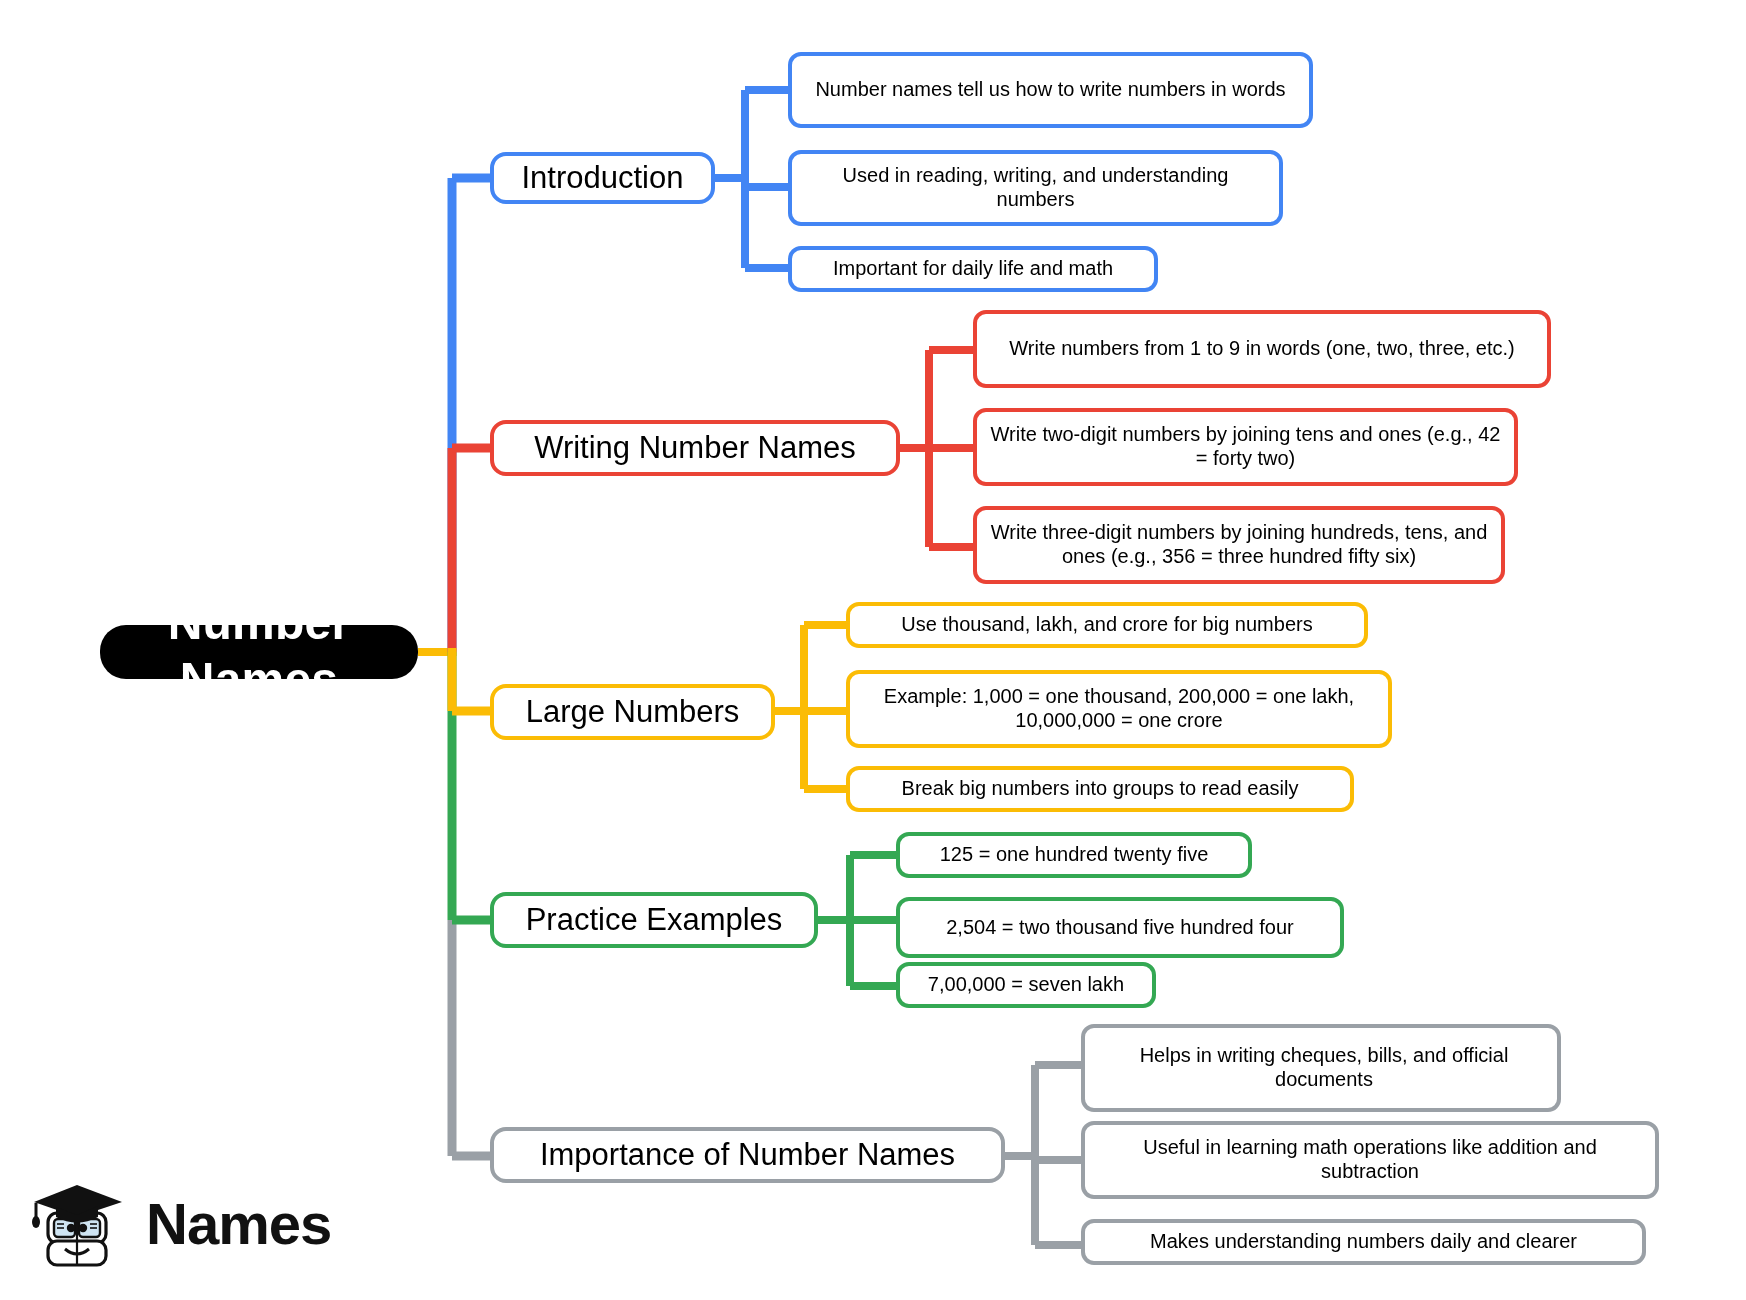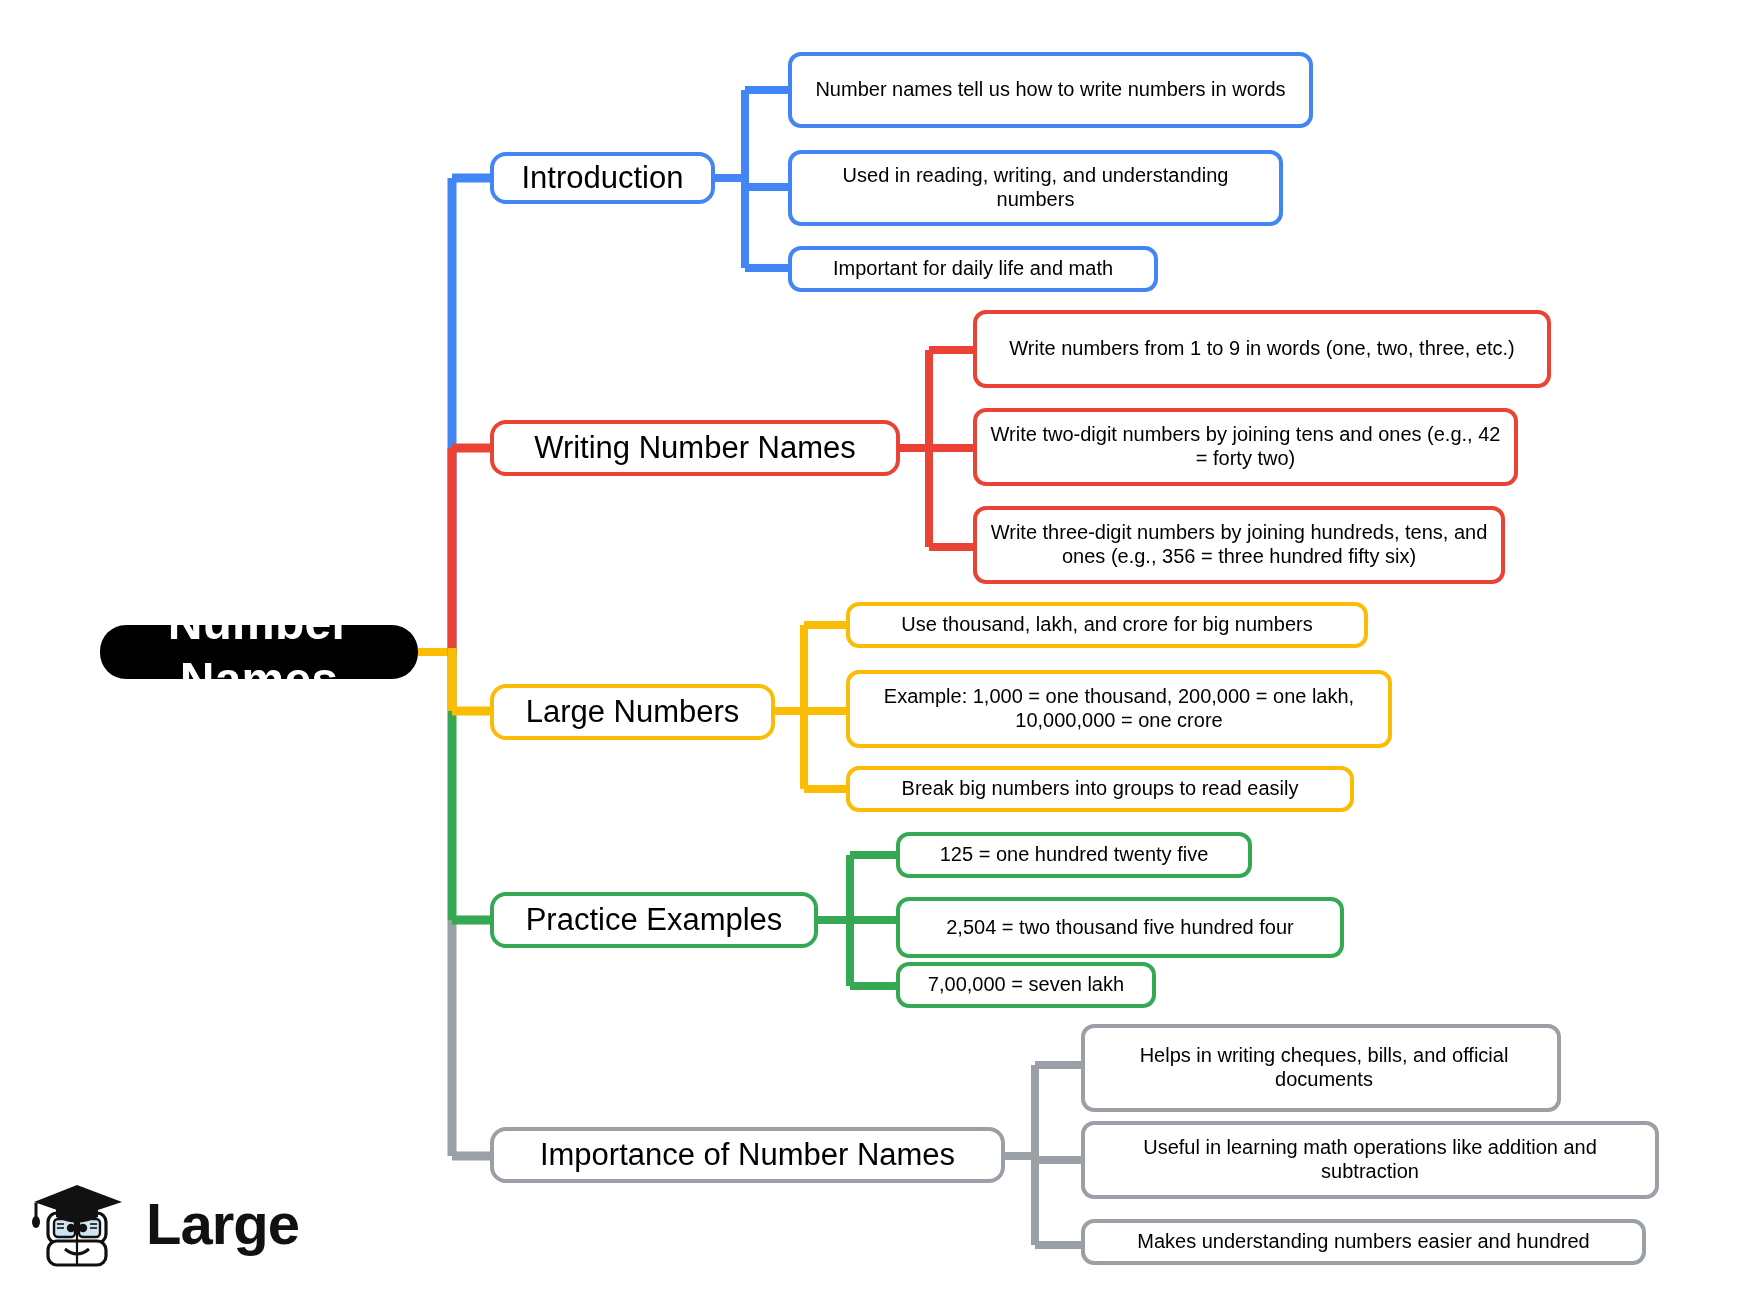--- a/index.html
+++ b/index.html
@@ -210,21 +210,21 @@
 
   <div class="node leaf c-gray" style="left:1081px; top:1024px; width:480px; height:88px;padding-left:18px;">
     <span>Helps in writing cheques, bills, and official documents</span>
   </div>
 
   <div class="node leaf c-gray" style="left:1081px; top:1121px; width:578px; height:78px;">
     <span>Useful in learning math operations like addition and subtraction</span>
   </div>
 
   <div class="node leaf c-gray" style="left:1081px; top:1219px; width:565px; height:46px;">
-    <span>Makes understanding numbers easier and hundred</span>
+    <span>Makes understanding numbers daily and clearer</span>
   </div>
 
   <div id="logo">
     <svg width="104" height="104" viewBox="0 0 104 104">
 
       <rect x="20" y="42" width="58" height="30" rx="9" ry="9" fill="#ffffff" stroke="#111111" stroke-width="3.2"></rect>
       <rect x="20" y="70" width="58" height="24" rx="9" ry="9" fill="#ffffff" stroke="#111111" stroke-width="3.2"></rect>
 
       <rect x="26" y="48" width="21" height="18" rx="4" ry="4" fill="#cfe4f2" stroke="#111111" stroke-width="2.4"></rect>
       <rect x="51" y="48" width="21" height="18" rx="4" ry="4" fill="#cfe4f2" stroke="#111111" stroke-width="2.4"></rect>
@@ -240,16 +240,16 @@
       <path d="M37 78 Q49 88 61 78" fill="none" stroke="#111111" stroke-width="3"></path>
 
       <line x1="49" y1="44" x2="49" y2="93" stroke="#111111" stroke-width="2.2"></line>
 
       <path d="M49 14 L94 31 L49 46 L6 31 Z" fill="#111111"></path>
       <path d="M28 36 L28 46 Q49 57 70 46 L70 35 L49 44 Z" fill="#111111"></path>
 
       <path d="M8 32 L8 47" stroke="#111111" stroke-width="3" fill="none"></path>
       <ellipse cx="8" cy="51" rx="4" ry="6" fill="#111111"></ellipse>
     </svg>
-    <span class="logo-text">Large</span>
+    <span class="logo-text">Names</span>
   </div>
 
 </div>
 
 </body></html>

